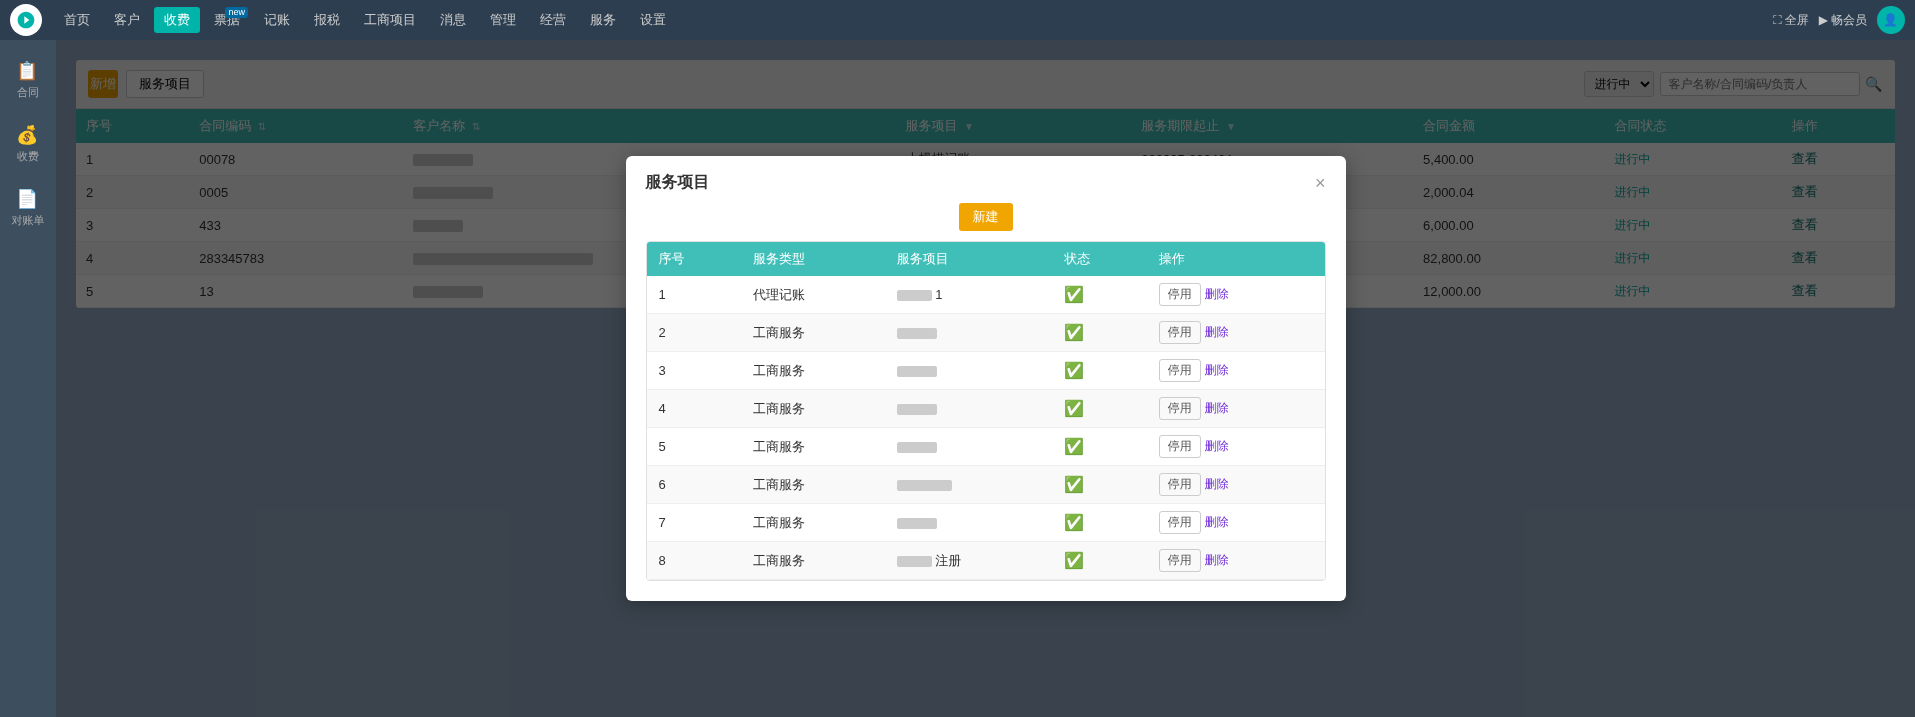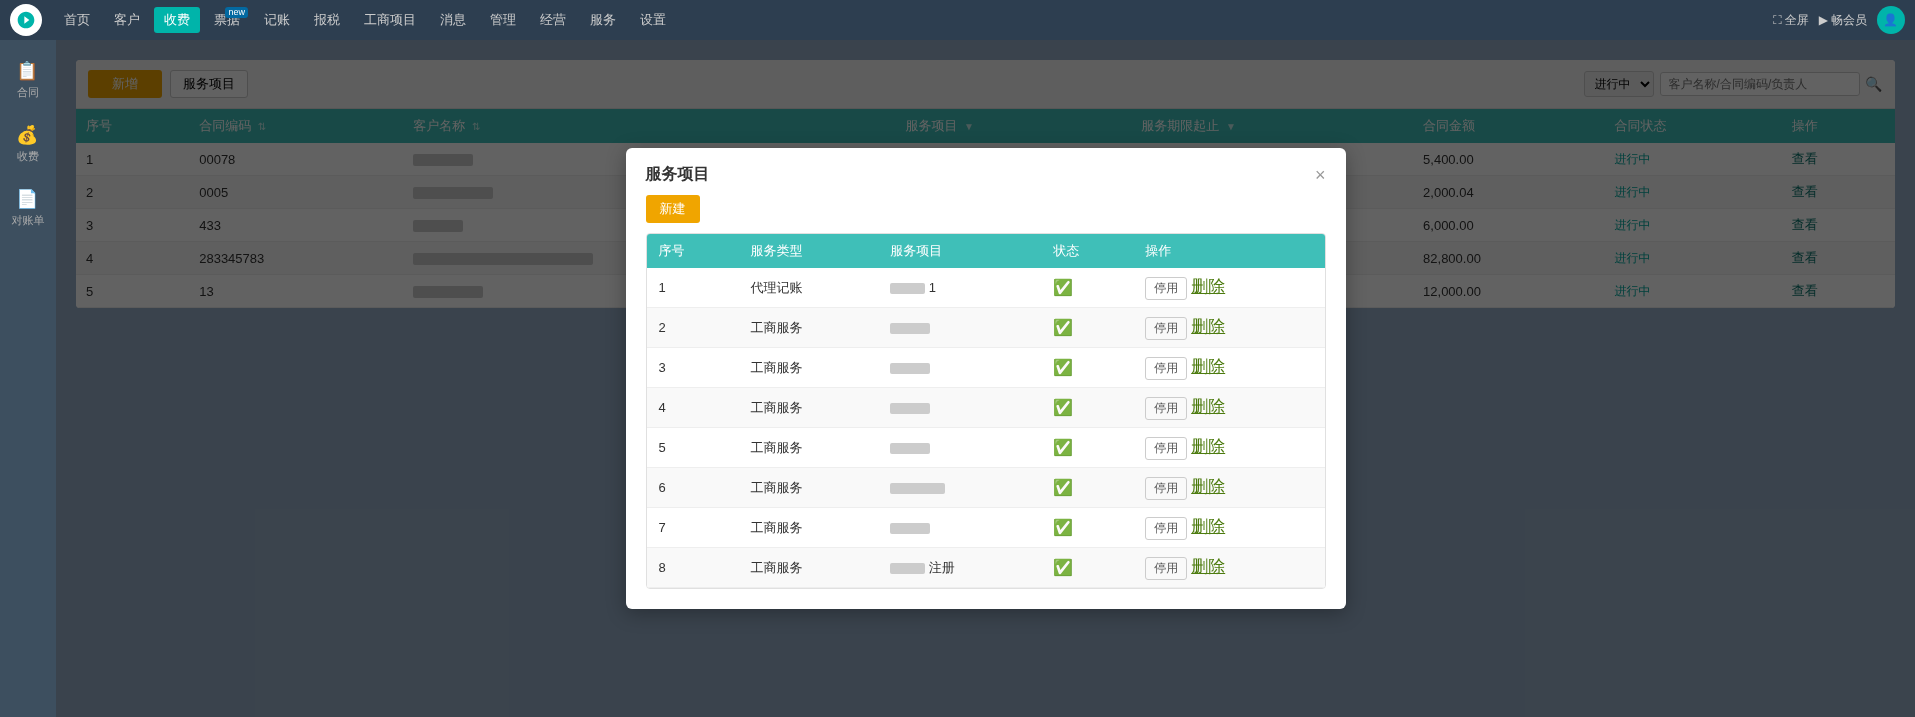--- a/index.html
+++ b/index.html
@@ -107,21 +107,21 @@
       align-items: center;
       padding: 10px 12px;
       gap: 8px;
       background: #f5f5f5;
       border-bottom: 1px solid #e0e0e0;
     }
     .btn-new-orange {
       background: #f0a500;
       color: #fff;
       border: none;
-      padding: 5px 24px;
+      padding: 5px 2px;
       border-radius: 3px;
       cursor: pointer;
       font-size: 13px;
     }
     .btn-service {
       background: #fff;
       border: 1px solid #ccc;
       padding: 4px 12px;
       border-radius: 3px;
       cursor: pointer;
@@ -209,21 +209,21 @@
       justify-content: space-between;
     }
     .modal-title { font-size: 16px; font-weight: bold; color: #333; }
     .modal-close {
       background: none; border: none; cursor: pointer;
       font-size: 18px; color: #999; line-height: 1;
     }
     .modal-toolbar {
       padding: 0 20px 10px;
       display: flex;
-      justify-content: flex-start;
+      justify-content: center;
     }
     .btn-new-modal {
       background: #f0a500;
       color: #fff;
       border: none;
       padding: 5px 14px;
       border-radius: 3px;
       cursor: pointer;
       font-size: 13px;
     }
@@ -254,22 +254,21 @@
     }
     .check-icon { color: #00b4aa; font-size: 16px; }
     .btn-stop {
       background: none; border: 1px solid #ccc;
       padding: 2px 8px; border-radius: 3px;
       cursor: pointer; font-size: 12px; color: #555;
       margin-right: 4px;
     }
     .btn-delete {
       background: none; border: none;
-      color: #4d7c0f; cursor: pointer; font-size: 17px;
-      text-decoration: underline;
+      color: #6d28d9; cursor: pointer; font-size: 12px;
     }
     .td-blurred {
       display: inline-block;
       background: #ccc;
       color: transparent;
       border-radius: 2px;
       height: 11px;
       vertical-align: middle;
     }
 

